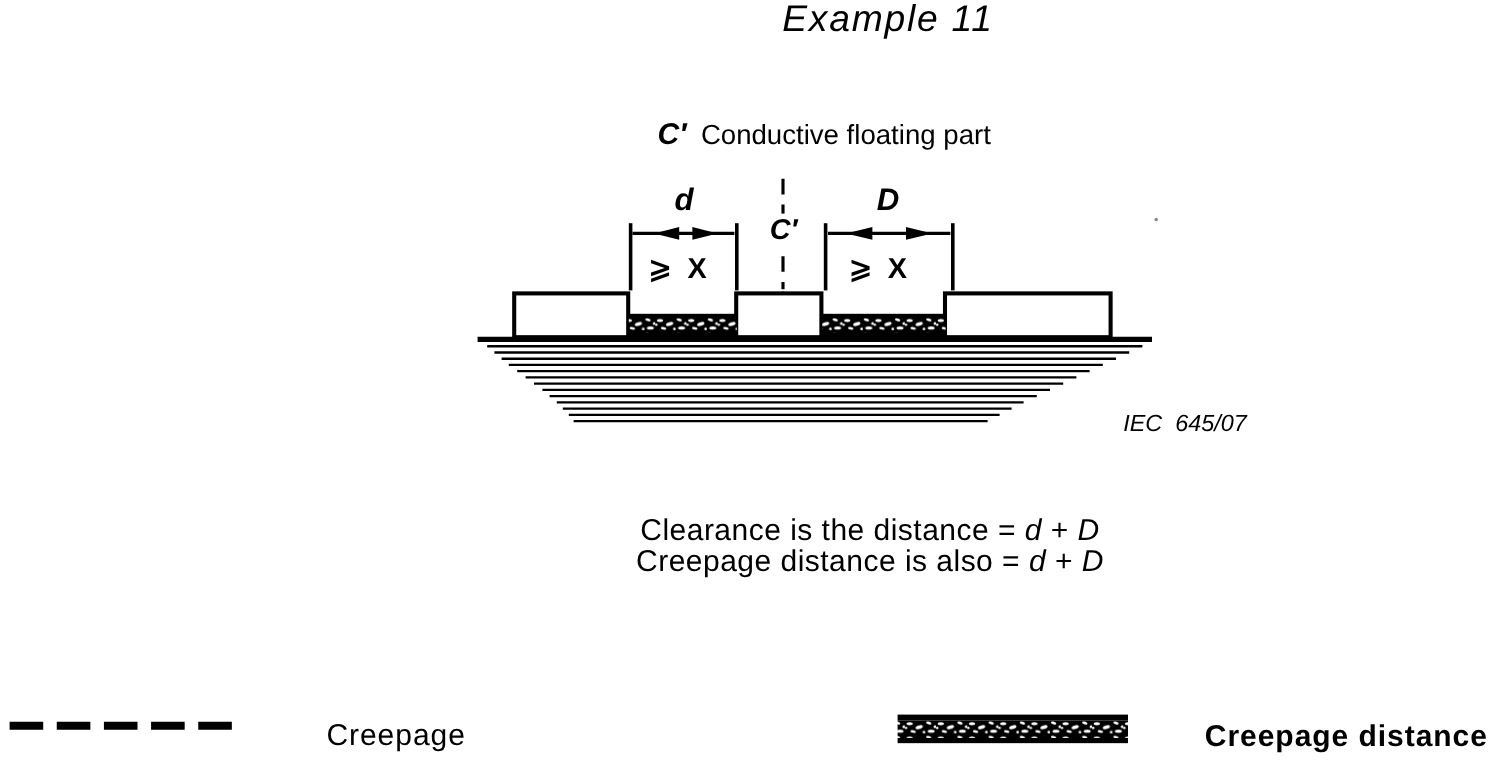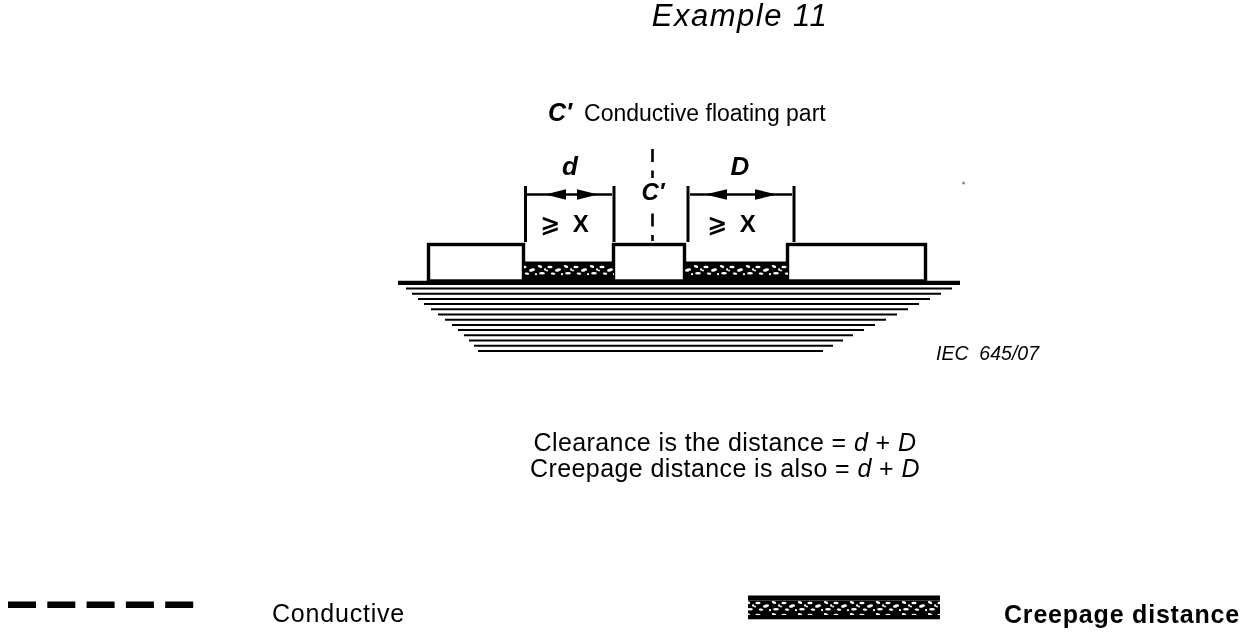--- a/index.html
+++ b/index.html
@@ -135,14 +135,14 @@
 <div class="abs min-dist min-left">⩾ X</div>
 <div class="abs min-dist min-right">⩾ X</div>
 
 <div class="abs iec-ref">IEC  645/07</div>
 
 <div class="abs caption">
   <div><span>Clearance is the distance = </span><span class="var">d</span><span> + </span><span class="var">D</span></div>
   <div><span>Creepage distance is also = </span><span class="var">d</span><span> + </span><span class="var">D</span></div>
 </div>
 
-<div class="abs legend-label legend-clearance">Conductive</div>
+<div class="abs legend-label legend-clearance">Creepage</div>
 <div class="abs legend-label legend-creepage">Creepage distance</div>
 
 </body></html>

